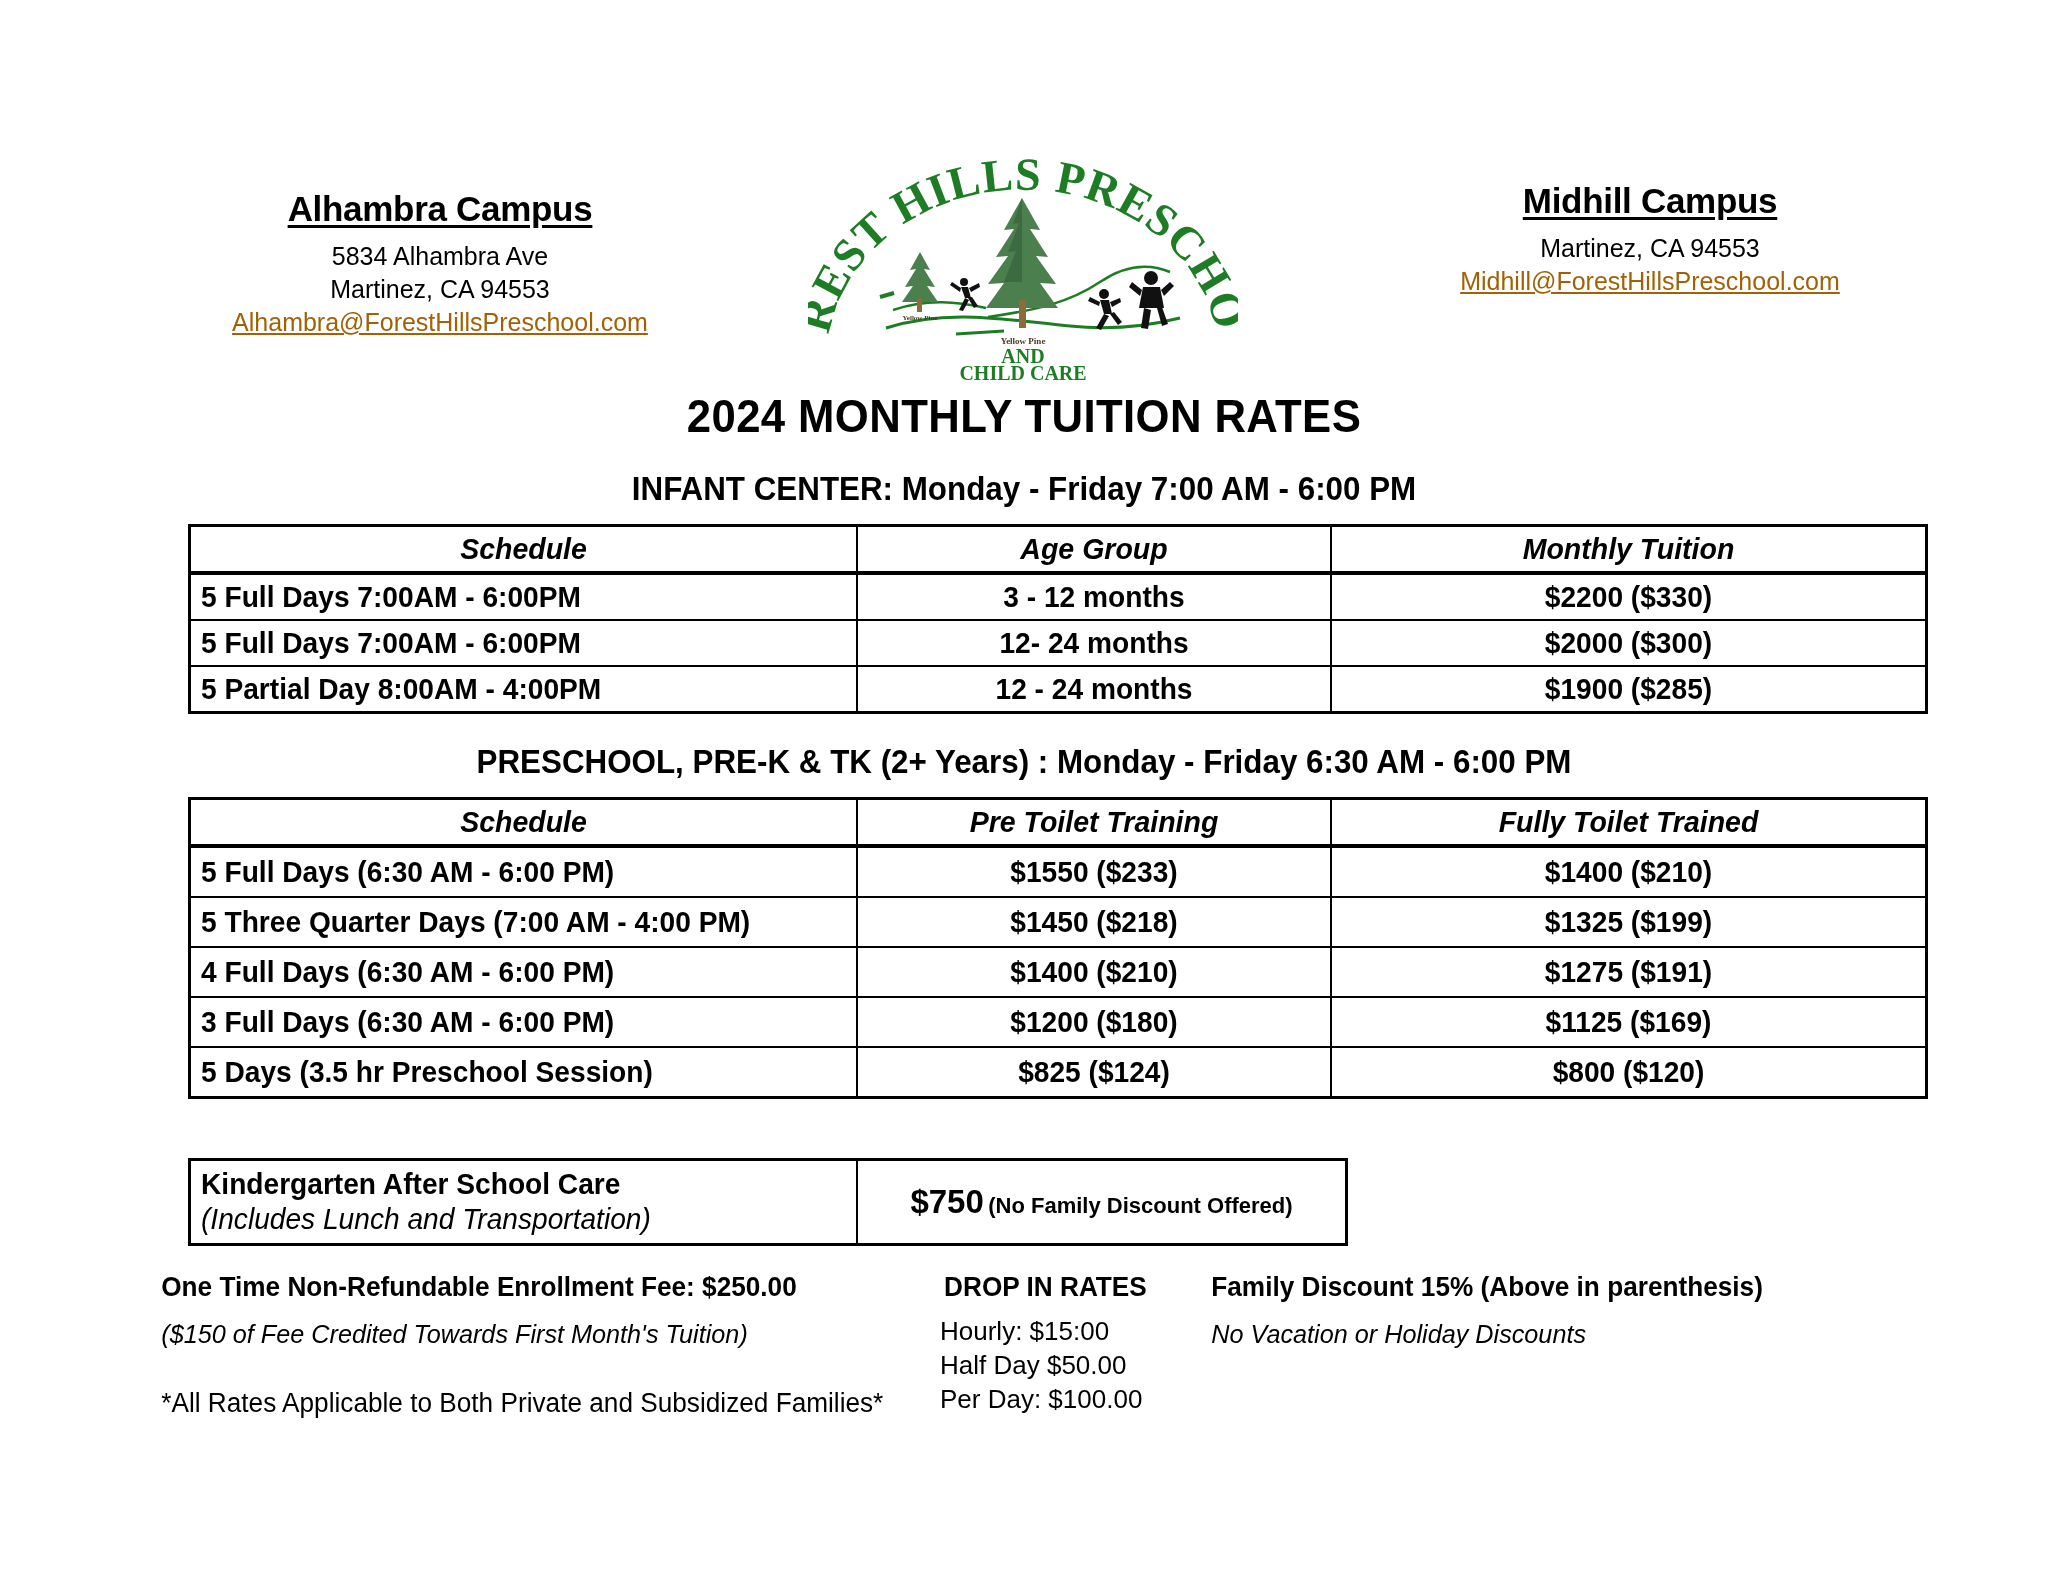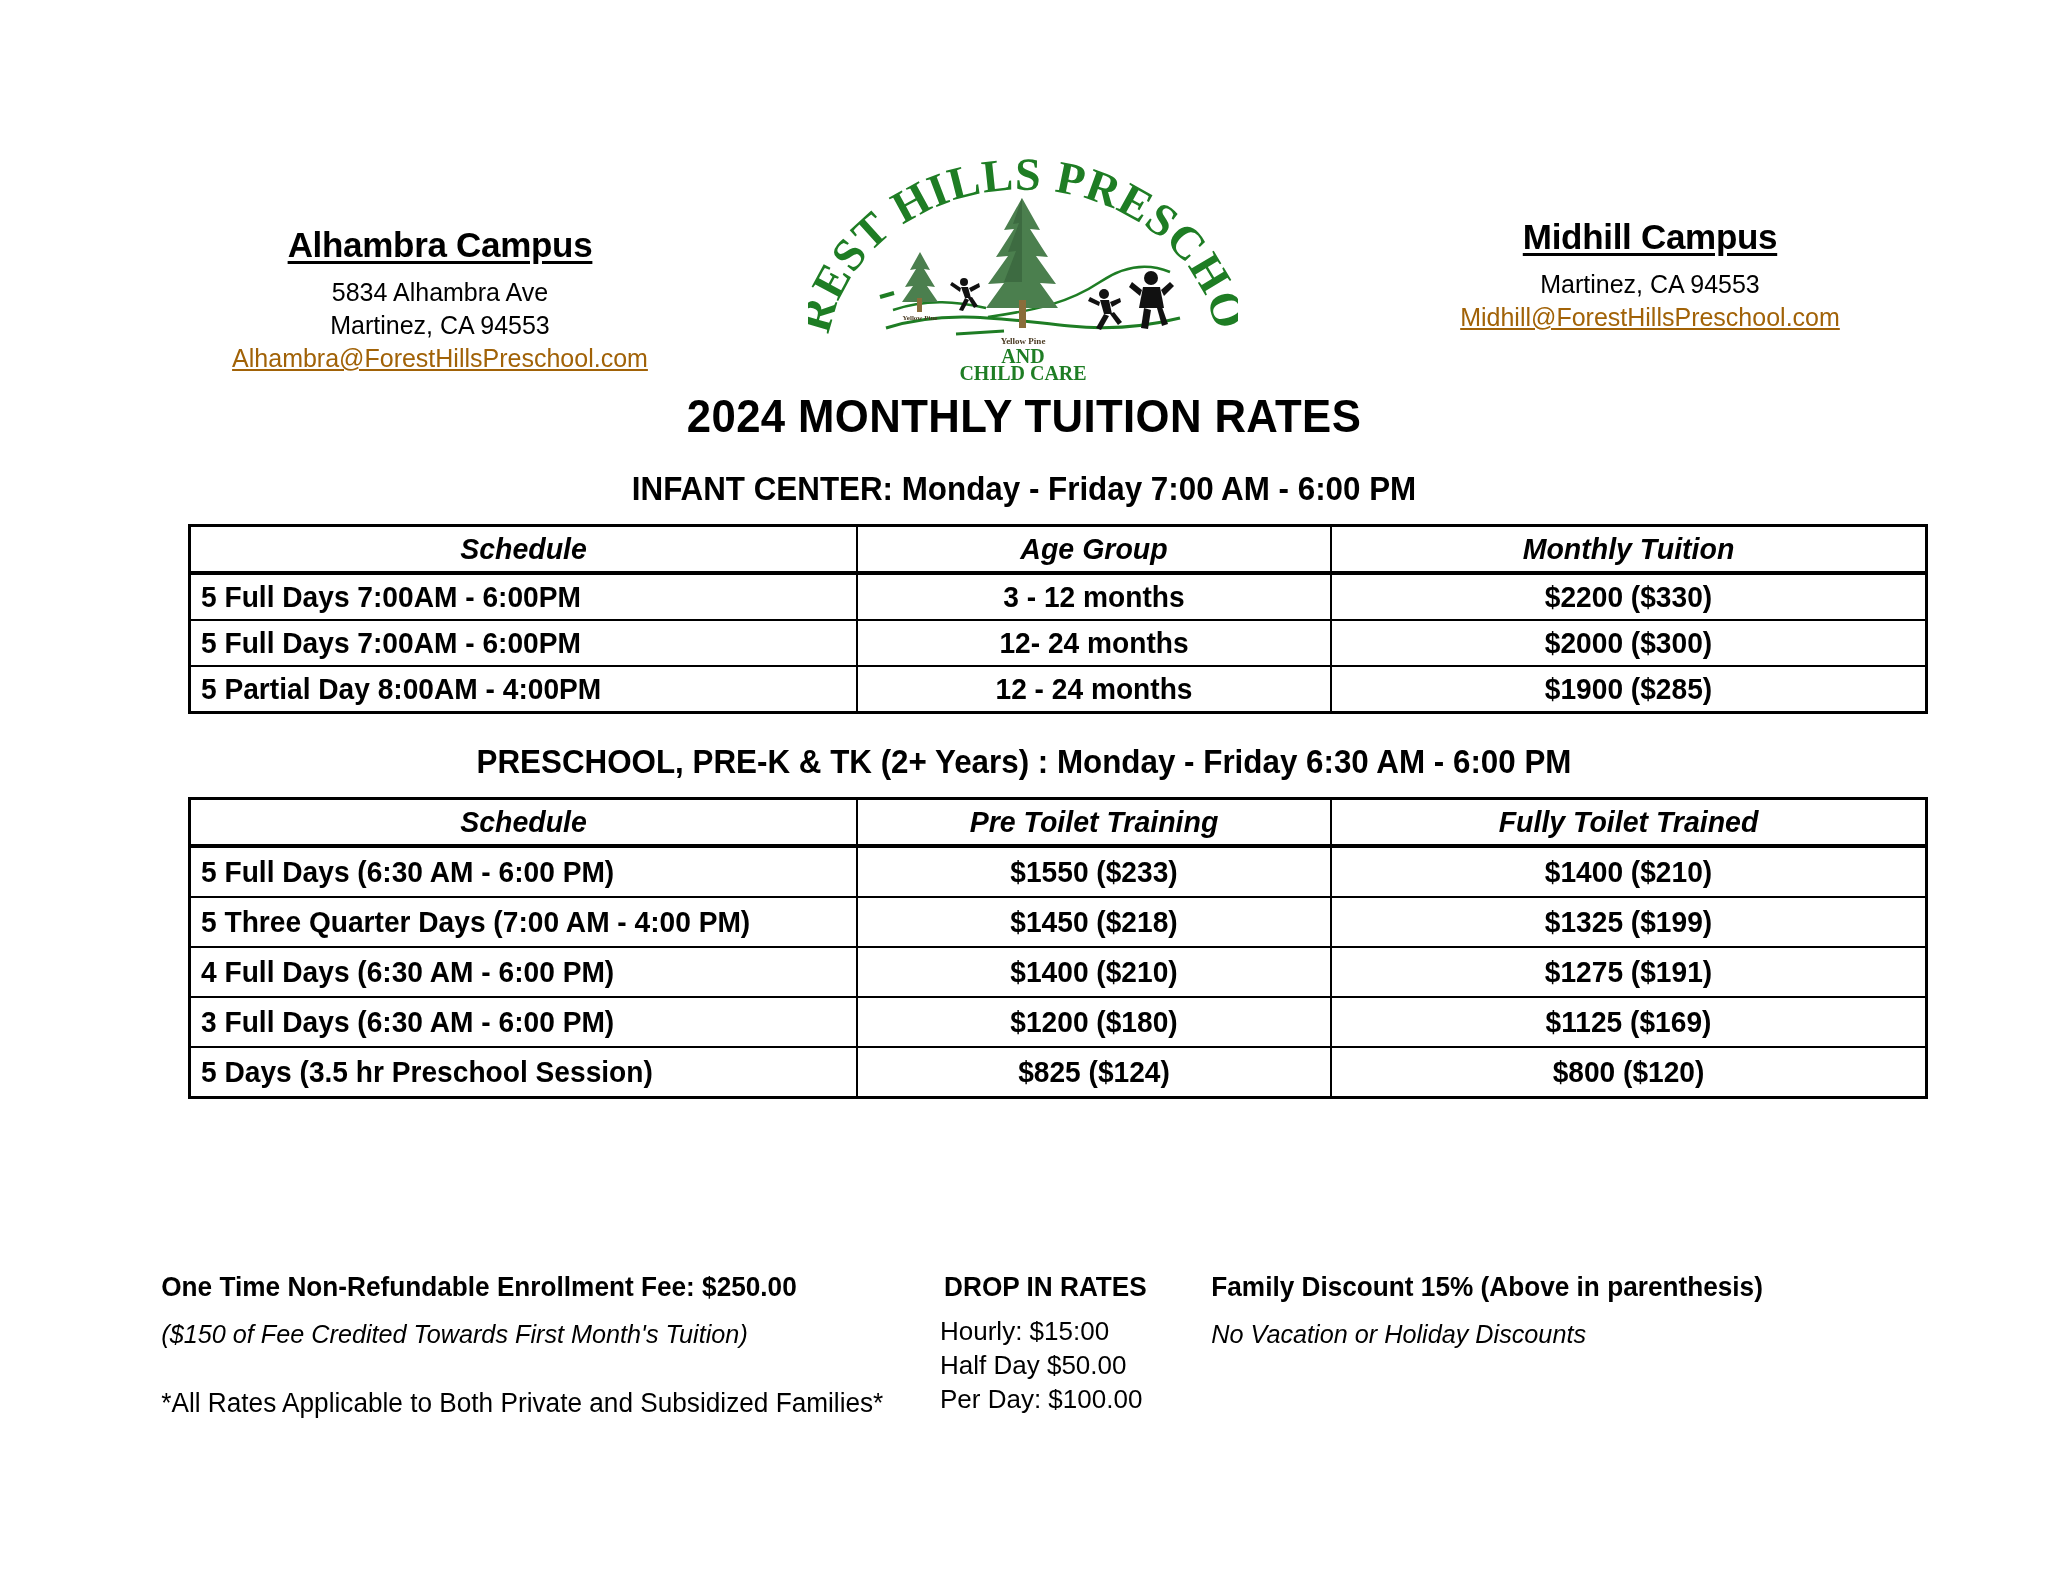--- a/index.html
+++ b/index.html
@@ -39,21 +39,20 @@
   .campus.left  { left: 180px;  top: 186px; width: 520px; }
   .campus.right { left: 1390px; top: 178px; width: 520px; }
 
   .campus-title {
     font-size: 35px;
     font-weight: bold;
     letter-spacing: -0.3px;
     text-decoration: underline;
     text-underline-offset: 4px;
     margin-bottom: 8px;
-    margin-top: 36px;
   }
   .campus-line {
     font-size: 25px;
     font-weight: normal;
     line-height: 1.33;
   }
   .campus-email {
     font-size: 25px;
     color: #a16207;
     text-decoration: underline;
@@ -394,20 +393,34 @@
       <td>
             <div class="vcell">$825 ($124)</div>
           </td>
       <td>
             <div class="vcell">$800 ($120)</div>
           </td>
     </tr>
   </tbody>
     </table>
 
+  <table id="kinder-table">
+    <tbody>
+        <tr>
+      <td class="kinder-left">
+        <div class="kinder-l1">Kindergarten After School Care</div>
+        <div class="kinder-l2">(Includes Lunch and Transportation)</div>
+      </td>
+      <td class="kinder-right">
+        <span class="kinder-amount">$750</span>
+        <span class="kinder-note">(No Family Discount Offered)</span>
+      </td>
+    </tr>
+  </tbody>
+    </table>
 
   <div class="footer">
 
     <div class="foot-col a">
       <div class="foot-bold">One Time Non-Refundable Enrollment Fee:  $250.00</div>
       <div class="foot-italic">($150 of Fee Credited Towards First Month's Tuition)</div>
       <div class="foot-plain">*All Rates Applicable to Both Private and Subsidized Families*</div>
     </div>
 
     <div class="foot-col b">

